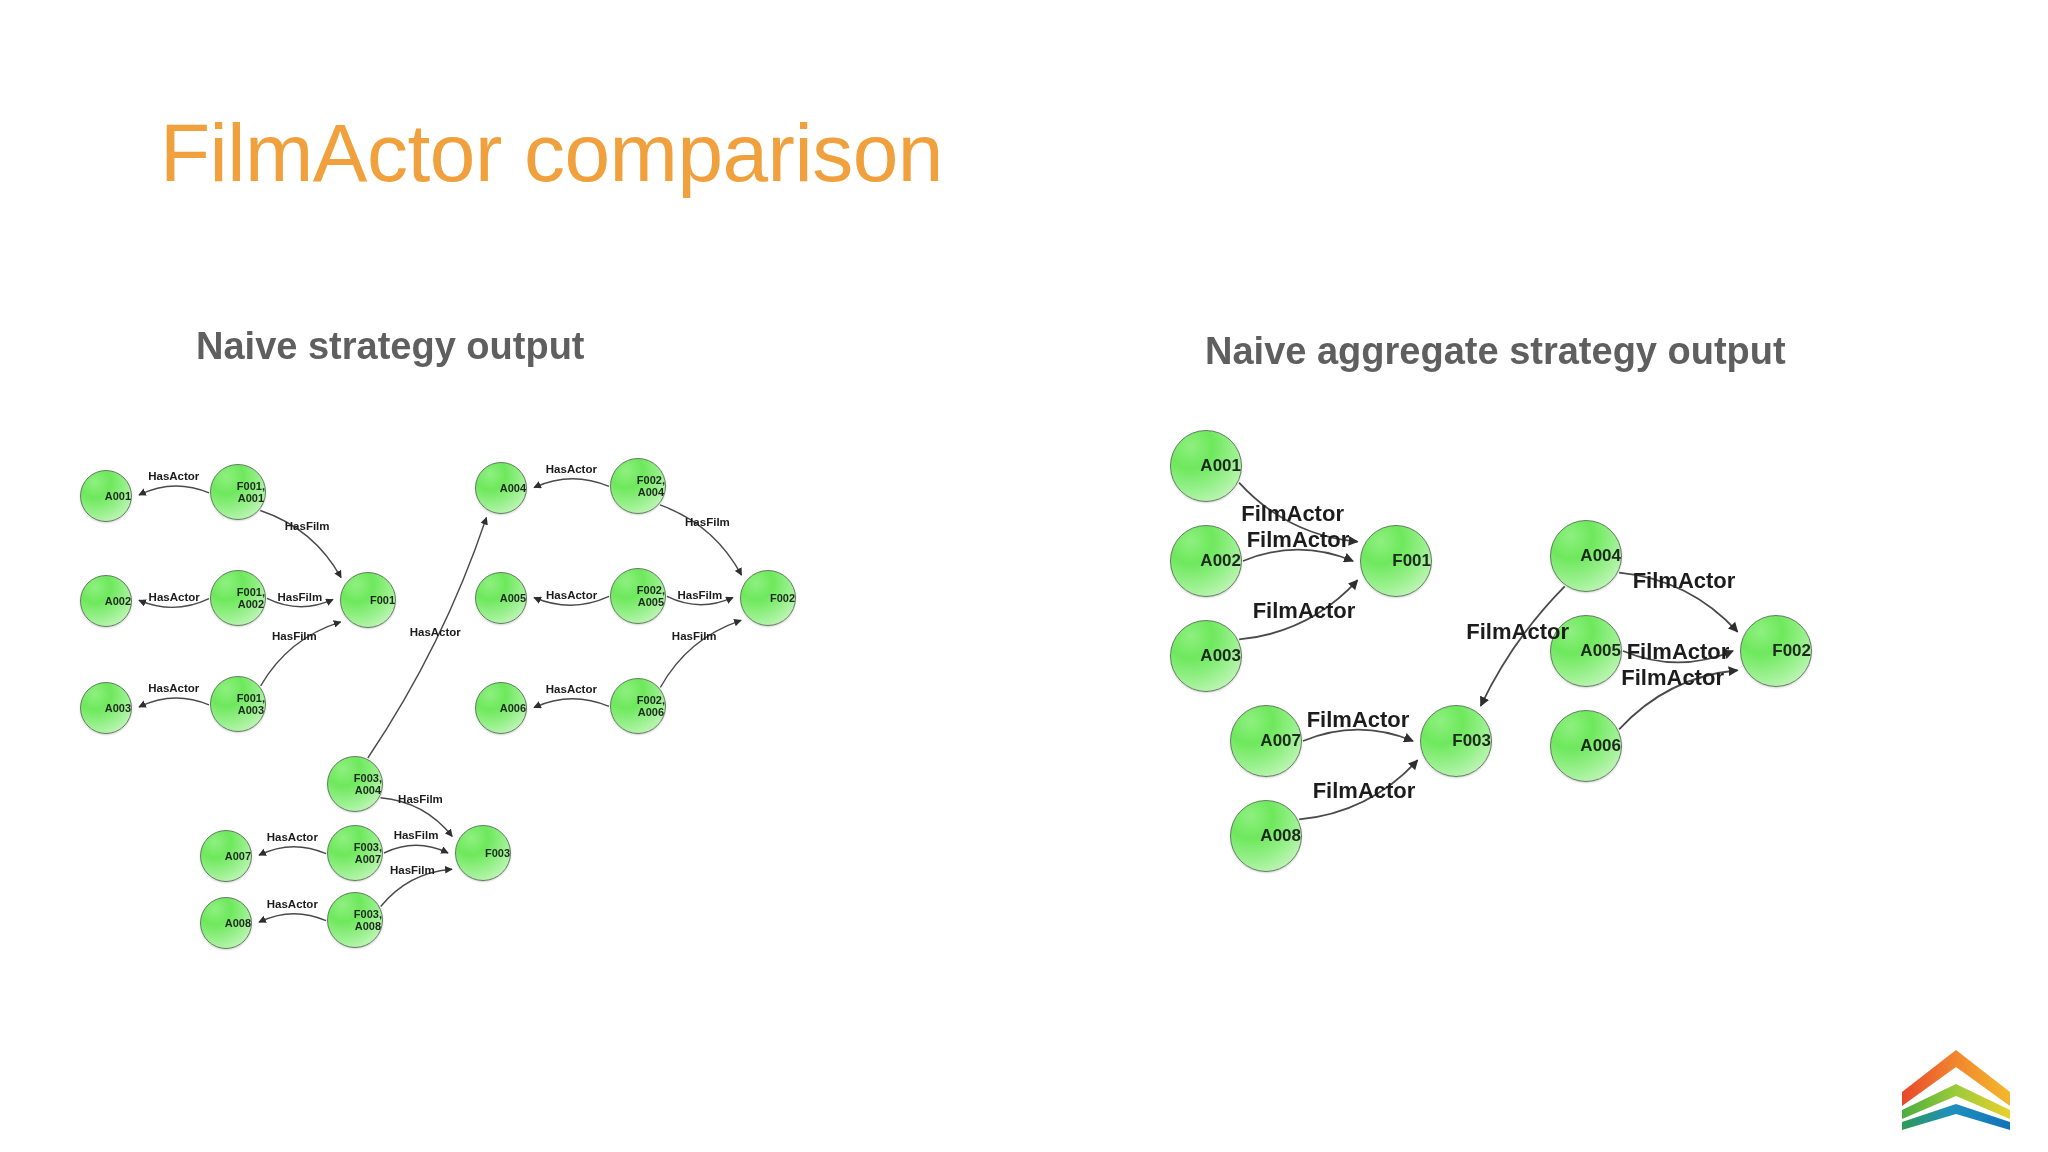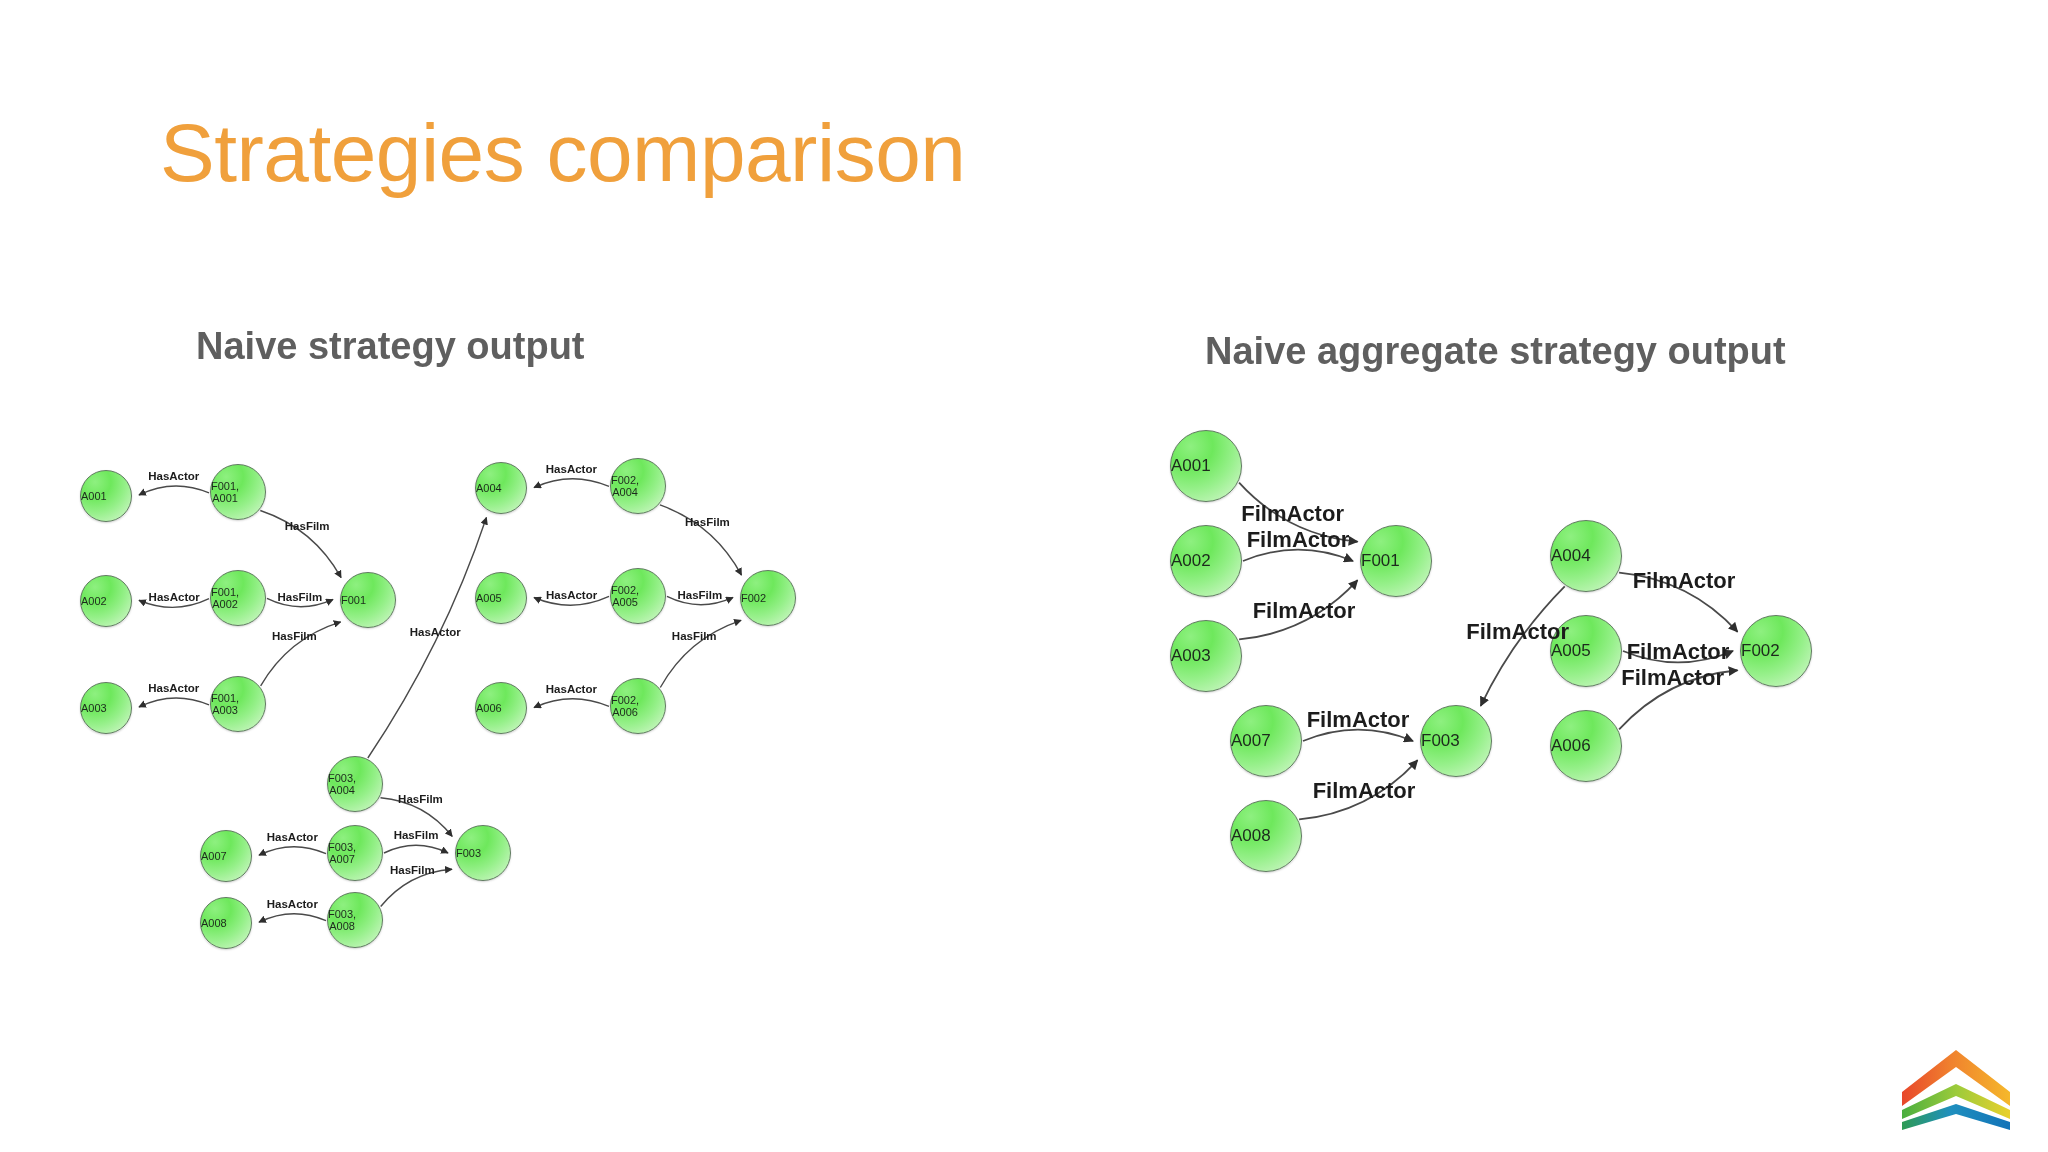--- a/index.html
+++ b/index.html
@@ -67,27 +67,28 @@
 
   
   .node {
     position: absolute;
     border-radius: 50%;
     border: 1.3px solid #5f7a5f;
     background: radial-gradient(circle at 28% 22%, #8ef080 0%, #6ee85c 30%, #96f08a 58%, #dcf8d6 100%);
     box-shadow: 0 1px 2px rgba(0,0,0,0.18);
     display: flex;
     align-items: center;
-    justify-content: flex-start;
+    justify-content: flex-end;
     text-align: center;
     box-sizing: border-box;
     color: #1d2a1d;
     font-family: "Liberation Sans", sans-serif;
     line-height: 1.12;
     user-select: none;
+    font-weight: bold;
   }
   .node-label { display: block; }
 
   
   .n-sm  { width: 52px;  height: 52px;  font-size: 11px; }
   .n-md  { width: 56px;  height: 56px;  font-size: 11px; }
   
   .n-lg  { width: 72px;  height: 72px;  font-size: 17px; }
 
   
@@ -109,21 +110,21 @@
     top: 1046px;
     width: 116px;
     height: 86px;
   }
 </style>
 </head>
 <body>
 
 <div id="slide">
 
-  <div id="slide-title">Strategies comparison</div>
+  <div id="slide-title">FilmActor comparison</div>
 
   <div class="panel-heading" id="heading-right">Naive aggregate strategy output</div>
 
   <div class="panel-heading" id="heading-left">Naive strategy output</div>
 
   <div class="graph-panel" id="panel-left">
     <svg class="graph-svg" id="svg-left" viewBox="0 0 1010 560" preserveAspectRatio="none">
       <defs>
         <marker id="arrow-l" viewBox="0 0 10 10" refX="9" refY="5" markerWidth="5.5" markerHeight="5.5" orient="auto-start-reverse">
           <path d="M 0 0 L 10 5 L 0 10 z" fill="#2e2e2e"></path>

